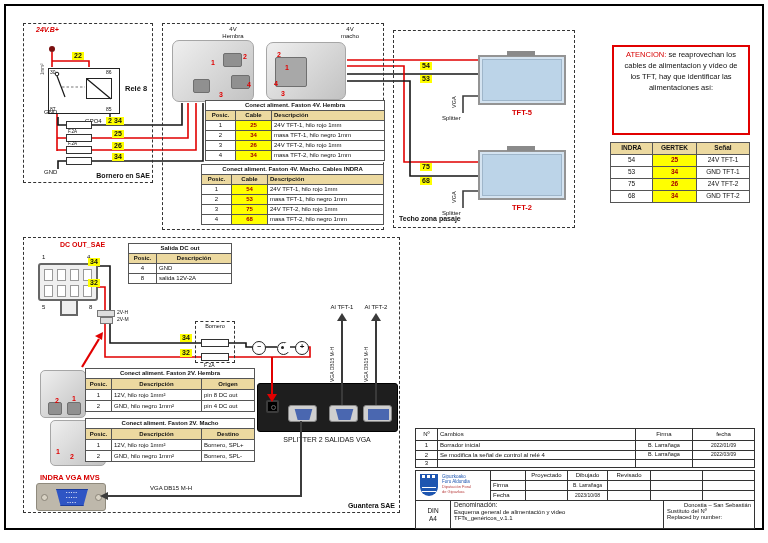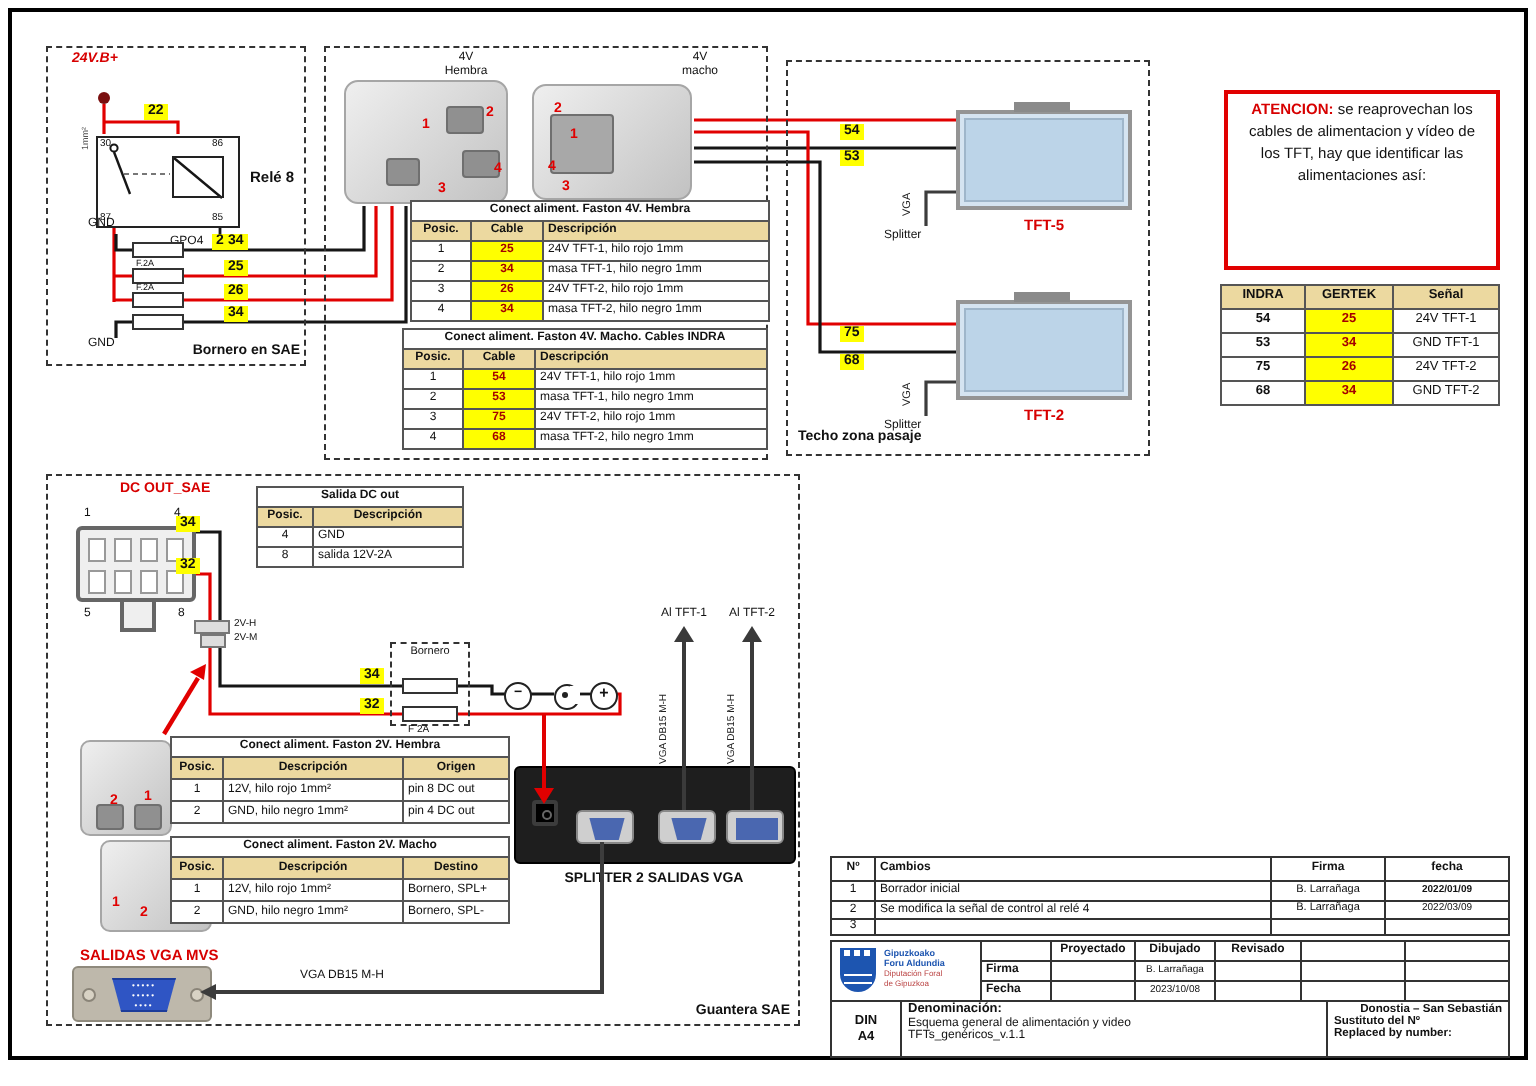--- a/index.html
+++ b/index.html
@@ -17,21 +17,21 @@
   .sch td.c{text-align:center}
   .sch td.cable{background:#ffff00;color:#a40000;font-weight:bold;text-align:center}
   .vtext{writing-mode:vertical-rl;transform:rotate(180deg);font-size:5px;line-height:1;color:#222}
   .photo{background:linear-gradient(135deg,#efefef,#c2c2c2);border:1px solid #a6a6a6;border-radius:7px}
   .slot{position:absolute;background:#909090;border:1px solid #6f6f6f;border-radius:2px}
   .pinnum{position:absolute;color:#e00000;font-weight:bold;font-size:7px;line-height:7px}
   .fuse{position:absolute;background:#fff;border:1px solid #333;box-sizing:border-box}
   .circ{position:absolute;border:1.3px solid #222;border-radius:50%;background:#fff;text-align:center;font-size:8px;line-height:10px;font-weight:bold}
   .tb{border-collapse:collapse;table-layout:fixed;position:absolute;background:#fff}
   .tb td{border:1px solid #333;font-size:6px;line-height:1.05;padding:0 2px;overflow:hidden;white-space:nowrap;vertical-align:middle}
-  .b{font-weight:bold}.ctr{text-align:center}.rt{text-align:right}
+  .b{font-weight:normal}.ctr{text-align:center}.rt{text-align:right}
   .tri{position:absolute;width:0;height:0}
 </style>
 </head>
 <body>
 
 <div id="canvas">
 
   <div class="abs frame" style="left:4px;top:4px;width:760px;height:526px"></div>
 
   <svg class="abs" style="left:0;top:0" width="768" height="543" viewBox="0 0 768 543">
@@ -376,21 +376,21 @@
           <td>Bornero, SPL+</td>
         </tr>
     <tr style="height:11px">
           <td class="c">2</td>
           <td>GND, hilo negro 1mm²</td>
           <td>Bornero, SPL-</td>
         </tr>
   </tbody>
     </table>
 
-  <div class="abs redt dlabel" style="left:40px;top:473px;font-size:7.5px">SALIDAS VGA MVS</div>
+  <div class="abs redt dlabel" style="left:40px;top:473px;font-size:7.5px">INDRA VGA MVS</div>
   <div class="abs" style="left:36px;top:483px;width:70px;height:28px;background:#beb8ab;border:1px solid #8f8a7d;border-radius:3px">
     <div class="abs" style="left:16px;top:5px;width:38px;height:17px;background:#2f55c4;border:1px solid #1c3c9a;clip-path:polygon(8% 0,92% 0,80% 100%,20% 100%);color:#fff;font-size:4px;letter-spacing:1px;text-align:center;line-height:5px">•••••<br>•••••<br>••••</div>
     <div class="abs" style="left:4px;top:10px;width:7px;height:7px;border-radius:50%;background:#d8d2c4;border:1px solid #8a8478"></div>
     <div class="abs" style="left:58px;top:10px;width:7px;height:7px;border-radius:50%;background:#d8d2c4;border:1px solid #8a8478"></div>
   </div>
 
   <div class="abs" style="left:257px;top:383px;width:141px;height:49px;background:#1e1e1e;border:1px solid #000;border-radius:3px">
     <div class="abs" style="left:8px;top:16px;width:13px;height:13px;background:#000;border:2px solid #3c3c3c;border-radius:2px">
       <div class="abs" style="left:3px;top:3px;width:5px;height:5px;border-radius:50%;border:1px solid #666"></div>
     </div>

